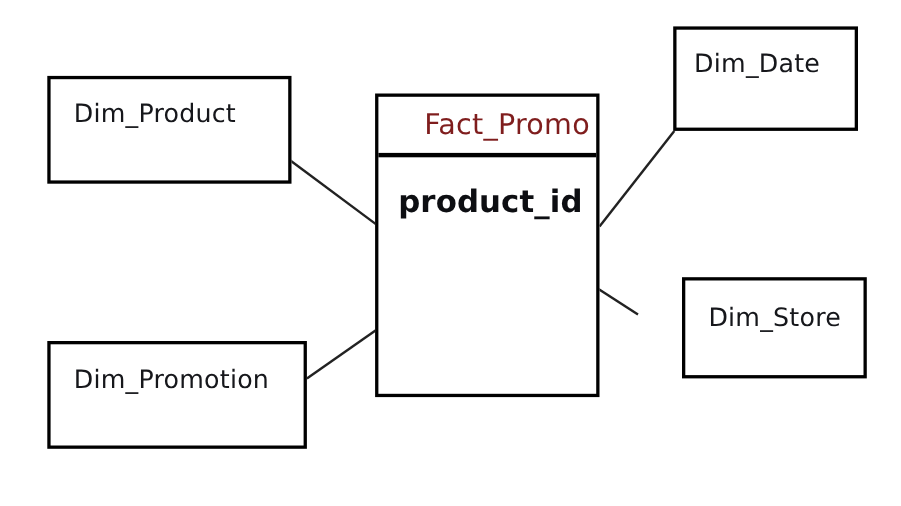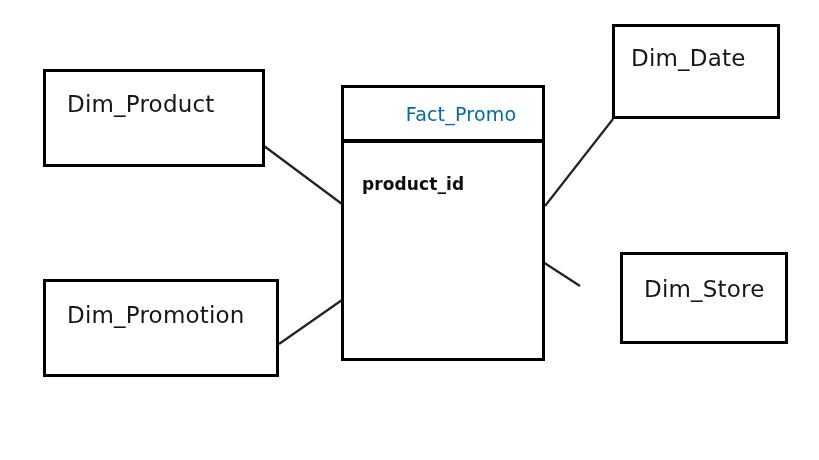--- a/index.html
+++ b/index.html
@@ -50,45 +50,45 @@
     top: 0;
     width: 100%;
     height: 55px;
     box-sizing: border-box;
     border-bottom: 4px solid #000000;
     display: flex;
     align-items: center;
     justify-content: center;
   }
   .fact-title {
-    color: #0369a1;
-    font-size: 19px;
+    color: #7f1d1d;
+    font-size: 26px;
     line-height: 26px;
     letter-spacing: 0.2px;
     white-space: nowrap;
     margin-left: 36px;
   }
   .fact-fields {
     position: absolute;
     left: 18px;
     top: 78px;
     right: 4px;
   }
   .fact-field {
     color: #0d0e12;
-    font-size: 17px;
+    font-size: 28px;
     line-height: 36px;
     font-weight: bold;
     letter-spacing: 0.1px;
     white-space: nowrap;
   }
   
   #dim-product   { left: 43px;  top: 45px;  width: 222px; height: 98px; margin-top: 24px; }
   #dim-date      { left: 612px; top: 24px;  width: 168px; height: 95px; }
-  #dim-promotion { left: 43px;  top: 279px; width: 236px; height: 98px; }
+  #dim-promotion { left: 43px;  top: 310px; width: 236px; height: 98px; }
   #dim-store     { left: 580px; top: 252px; width: 168px; height: 92px; margin-left: 40px; }
 
   #dim-product .dim-label   { left: 21px; top: 19px; }
   #dim-date .dim-label      { left: 16px; top: 18px; }
   #dim-promotion .dim-label { left: 21px; top: 20px; }
   #dim-store .dim-label     { left: 21px; top: 21px; }
 </style>
 </head>
 <body>
 

